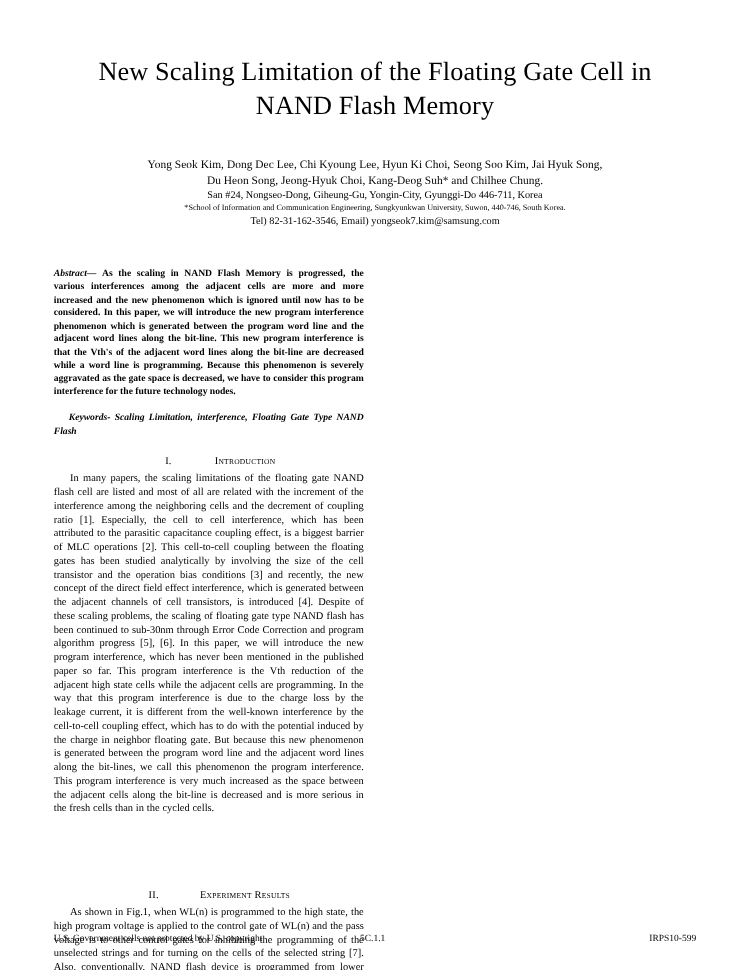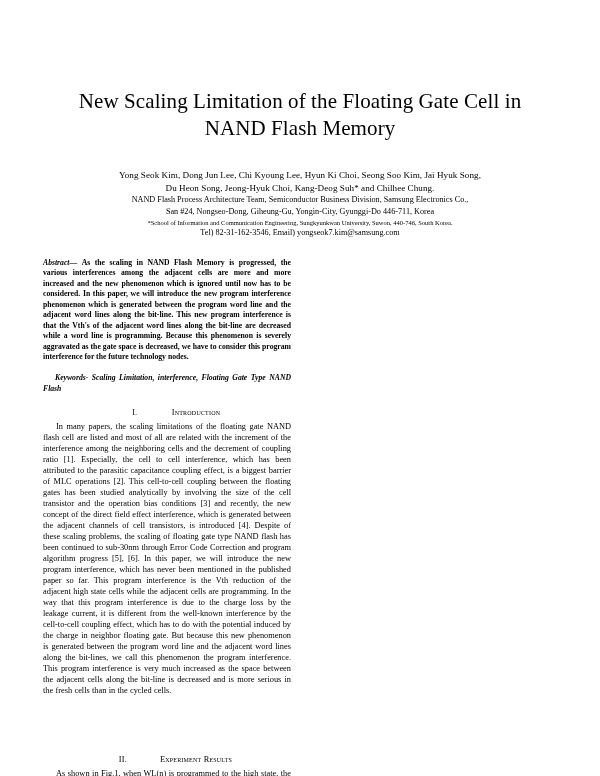--- a/index.html
+++ b/index.html
@@ -20,21 +20,20 @@
     width: 600px;
     height: 776px;
     padding: 0;
     box-sizing: border-box;
   }
 
   
   .title-block {
     padding: 44px 60px 0 60px;
     text-align: center;
-    margin-top: 44px;
   }
   .paper-title {
     font-size: 21px;
     line-height: 1.30;
     font-weight: normal;
     letter-spacing: 0.1px;
     margin: 0;
   }
 
   .authors-block {
@@ -161,23 +160,22 @@
 </head>
 <body>
 
 <div class="page">
 
   <div class="title-block">
     <h1 class="paper-title">New Scaling Limitation of the Floating Gate Cell in NAND Flash Memory</h1>
   </div>
 
   <div class="authors-block">
-    <div class="author-line">Yong Seok Kim, Dong Jun Lee, Chi Kyoung Lee, Hyun Ki Choi, Seong Soo Kim, Jai Hyuk Song,</div>
+    <div class="author-line">Yong Seok Kim, Dong Dec Lee, Chi Kyoung Lee, Hyun Ki Choi, Seong Soo Kim, Jai Hyuk Song,</div>
     <div class="author-line">Du Heon Song, Jeong-Hyuk Choi, Kang-Deog Suh* and Chilhee Chung.</div>
-    <div class="affil-line">NAND Flash Process Architecture Team, Semiconductor Business Division, Samsung Electronics Co.,</div>
     <div class="affil-line">San #24, Nongseo-Dong, Giheung-Gu, Yongin-City, Gyunggi-Do 446-711, Korea</div>
     <div class="affil-small">*School of Information and Communication Engineering, Sungkyunkwan University, Suwon, 440-746, South Korea.</div>
     <div class="contact-line">Tel) 82-31-162-3546, Email) yongseok7.kim@samsung.com</div>
   </div>
 
   <div class="columns">
 
     <div class="col">
 
       <p class="abstract"><span class="lead">Abstract— </span><span>As the scaling in NAND Flash Memory is progressed, the various interferences among the adjacent cells are more and more increased and the new phenomenon which is ignored until now has to be considered. In this paper, we will introduce the new program interference phenomenon which is generated between the program word line and the adjacent word lines along the bit-line. This new program interference is that the Vth's of the adjacent word lines along the bit-line are decreased while a word line is programming. Because this phenomenon is severely aggravated as the gate space is decreased, we have to   consider this program interference for the future technology nodes.</span></p>

